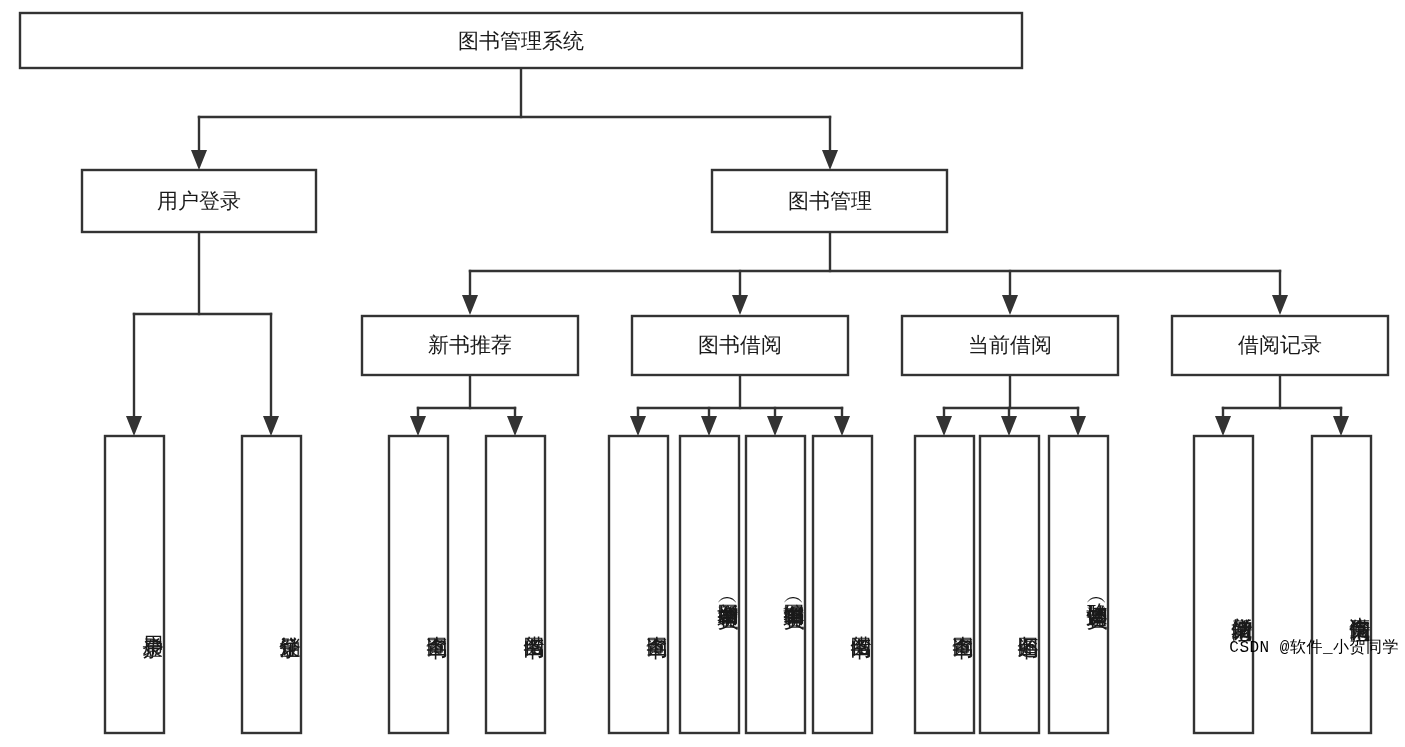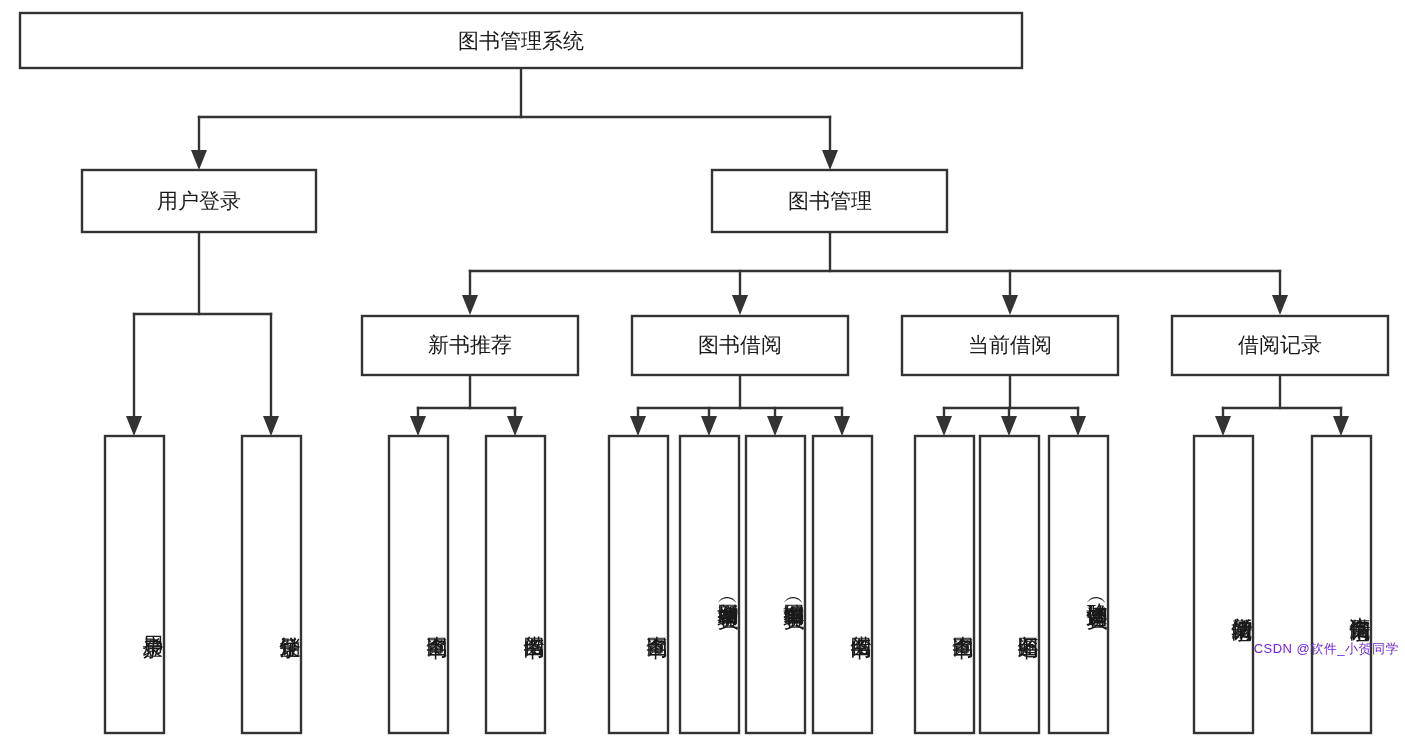--- a/index.html
+++ b/index.html
@@ -62,23 +62,23 @@
     align-items: flex-start;
     justify-content: center;
     white-space: nowrap;
     pointer-events: none;
     user-select: none;
   }
   .watermark {
     position: absolute;
     right: 6px;
     bottom: 6px;
-    font-family: Liberation Sans, sans-serif;
-    font-size: 13px;
-    color: #6d28d9;
+    font-family: Liberation Mono, monospace;
+    font-size: 16px;
+    color: #000000;
     letter-spacing: 0.5px;
     white-space: nowrap;
   }
 </style>
 </head>
 <body>
 
 <div id="diagram-root">
 
   <svg id="tree-svg" viewBox="0 0 1405 747">

